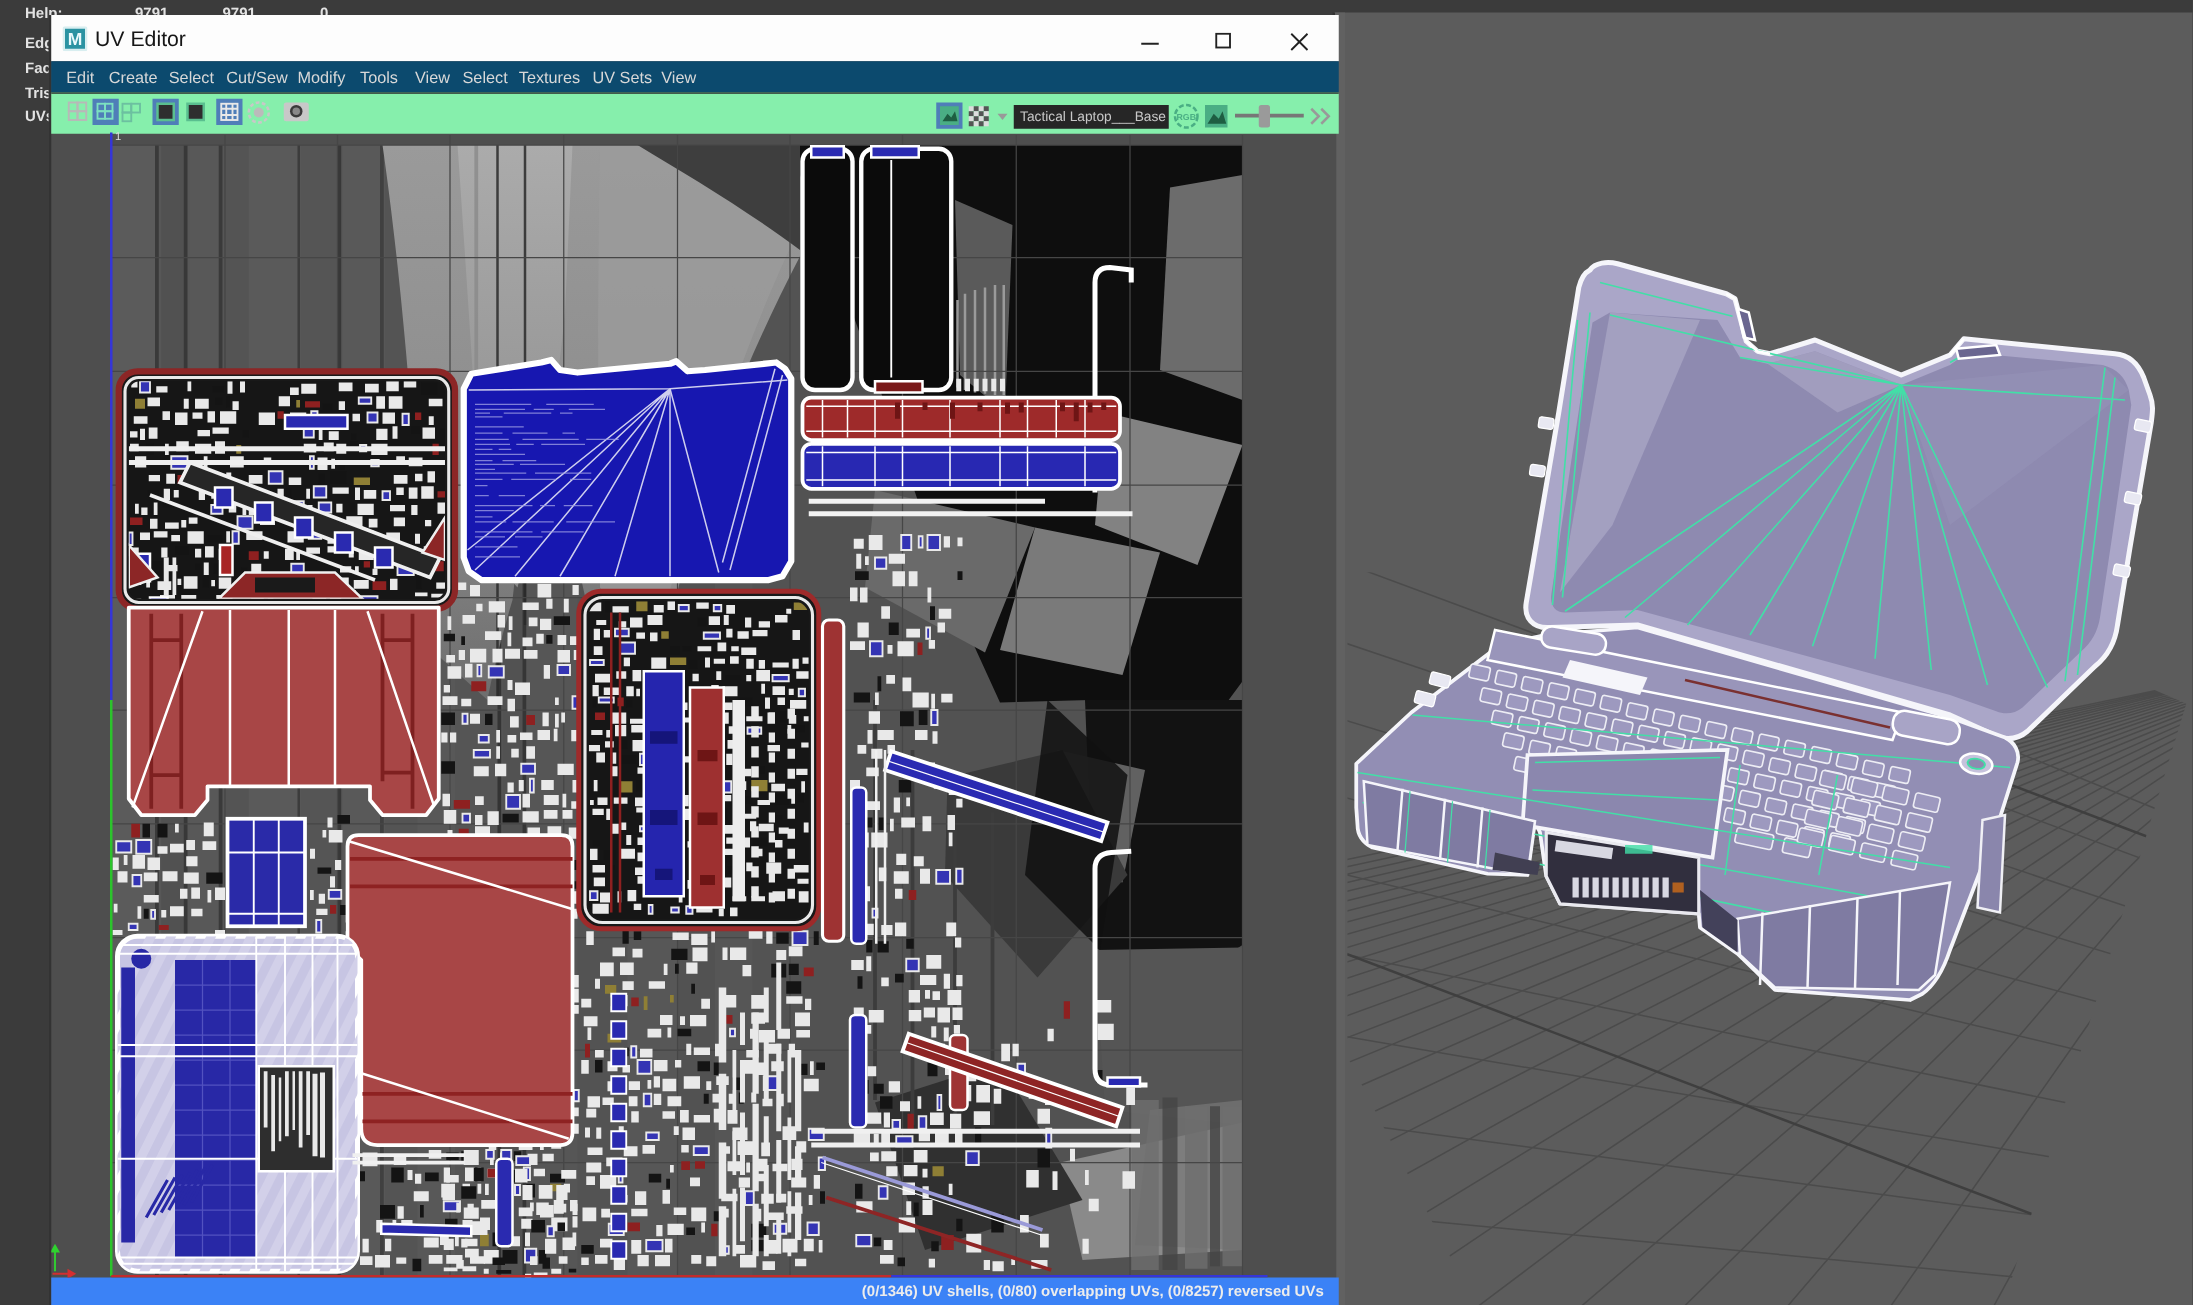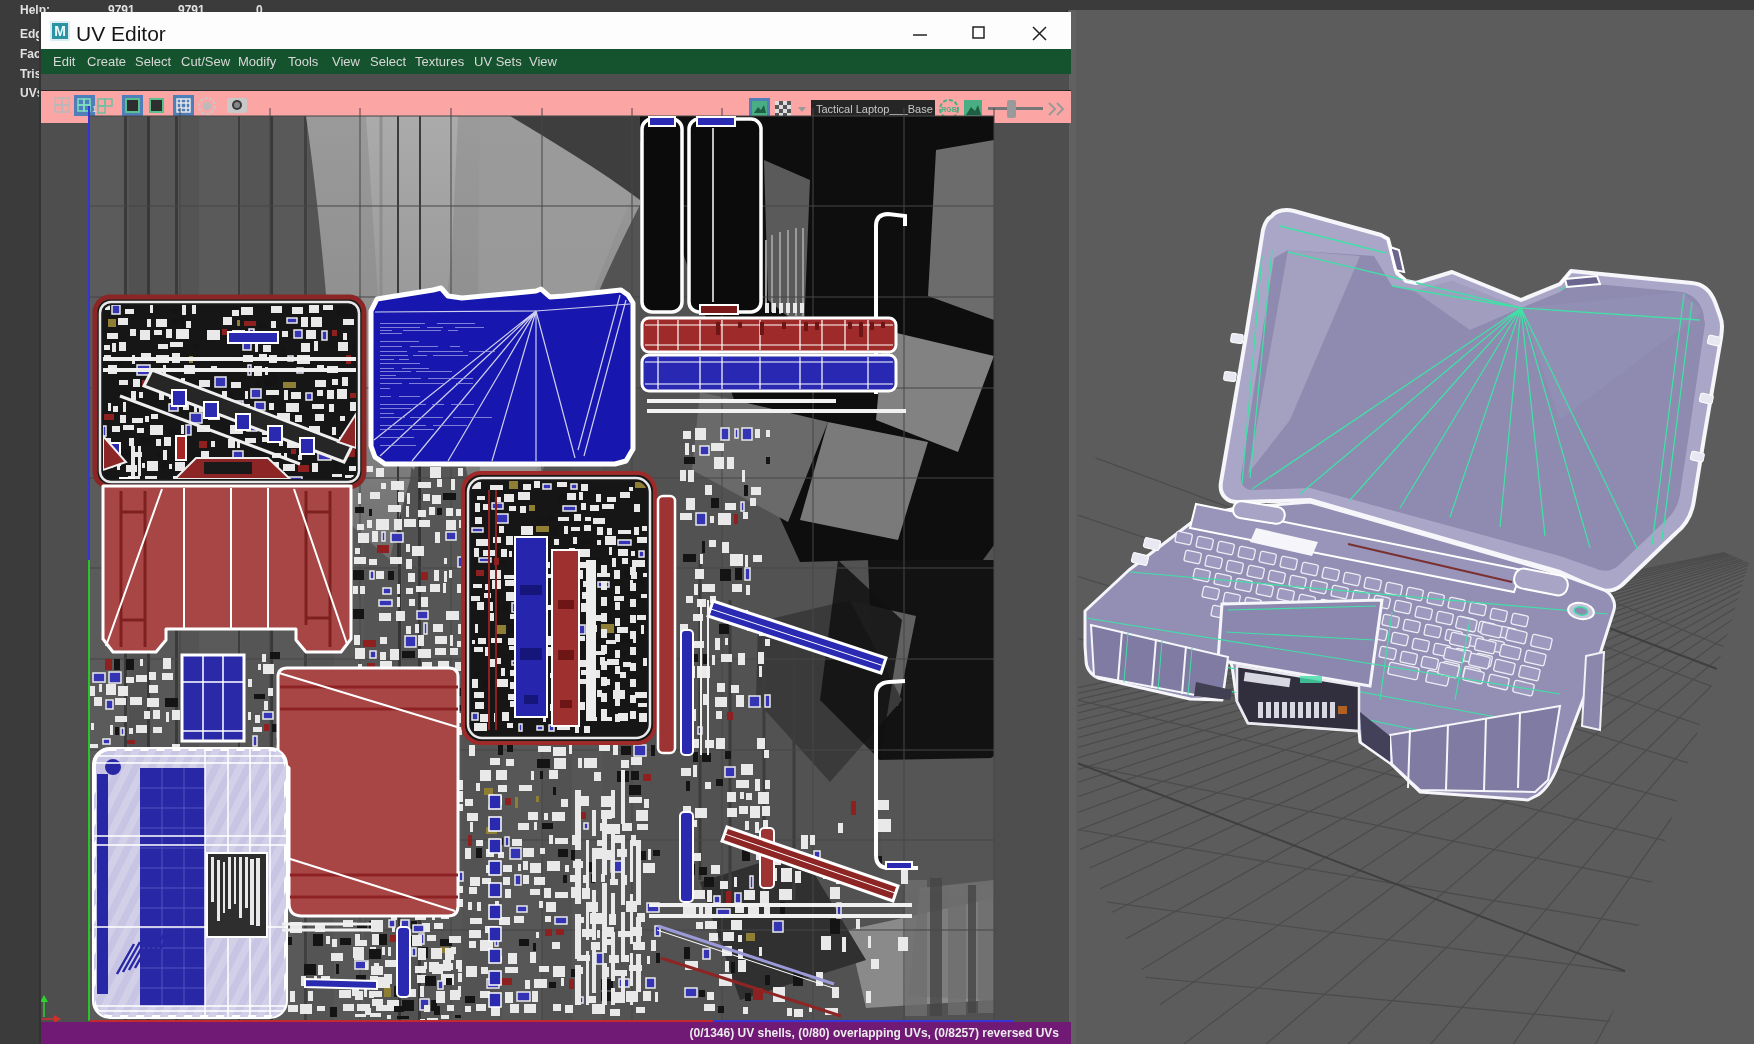--- a/index.html
+++ b/index.html
@@ -201,41 +201,41 @@
       <path fill="#8a86ac" stroke="#f0f0f5" stroke-width="2" d="M1586,656 L1604,652 L1600,730 L1582,726 Z"></path>
     </g>
   </svg>
 <div class="abs" style="left:39px;top:12px;width:1030px;height:1032px;background:#4e4e4e;border-left:2px solid #333">
  <div class="abs" style="left:0;top:0;width:1030px;height:37px;background:#fdfdfd">
   <svg class="abs" style="left:9px;top:9px" width="20" height="20">
         <rect width="20" height="20" rx="2" fill="#d8eef0"></rect>
   <rect x="2" y="2" width="16" height="16" fill="#2b93a2"></rect>
   <text x="10" y="15" text-anchor="middle" font-size="14" font-weight="bold" fill="#eafafc" font-family="Liberation Sans">M</text>
       </svg>
-  <span class="abs" style="left:35px;top:10px;color:#161616;font-size:21px">UV Editor</span>
+  <span class="abs" style="left:35px;top:10px;color:#161616;font-size:17px">UV Editor</span>
   <svg class="abs" style="left:866px;top:14px" width="180" height="18">
    <path stroke="#222" stroke-width="1.5" d="M6 9H20"></path>
    <rect x="66" y="1" width="11" height="11" fill="none" stroke="#222" stroke-width="1.5"></rect>
    <path stroke="#222" stroke-width="1.5" d="M126 1 L139 14 M139 1 L126 14"></path>
       </svg>
  </div>
- <div class="abs" style="left:0;top:37px;width:1030px;height:25px;background:#14532d;color:#d8d8d8;font-size:13px">
+ <div class="abs" style="left:0;top:37px;width:1030px;height:25px;background:#0c4a6e;color:#d8d8d8;font-size:13px">
       <span class="abs" style="left:12px;top:5px">Edit</span>
       <span class="abs" style="left:46px;top:5px">Create</span>
       <span class="abs" style="left:94px;top:5px">Select</span>
       <span class="abs" style="left:140px;top:5px">Cut/Sew</span>
       <span class="abs" style="left:197px;top:5px">Modify</span>
       <span class="abs" style="left:247px;top:5px">Tools</span>
       <span class="abs" style="left:291px;top:5px">View</span>
       <span class="abs" style="left:329px;top:5px">Select</span>
       <span class="abs" style="left:374px;top:5px">Textures</span>
       <span class="abs" style="left:433px;top:5px">UV Sets</span>
       <span class="abs" style="left:488px;top:5px">View</span>
     </div>
- <div class="abs" style="left:0;top:78px;width:1030px;height:33px;background:#fca5a5;border-top:1px solid #2b2b2b">
+ <div class="abs" style="left:0;top:62px;width:1030px;height:33px;background:#86efac;border-top:1px solid #2b2b2b">
   <svg class="abs" style="left:0;top:0" width="1030" height="31">
    <g fill="none" stroke="#b8b8b8" stroke-width="1.5">
     <rect x="14" y="7" width="7" height="7"></rect>
           <rect x="21" y="7" width="7" height="7"></rect>
           <rect x="14" y="14" width="7" height="7"></rect>
           <rect x="21" y="14" width="7" height="7"></rect>
    </g>
    <rect x="33" y="4" width="21" height="21" fill="#4f7eb8"></rect>
    <g fill="none" stroke="#7ce0c0" stroke-width="1.5">
           <rect x="37" y="8" width="6" height="6"></rect>
@@ -287,21 +287,21 @@
    <text x="775" y="22" font-size="11" fill="#c8c8c8" font-family="Liberation Sans">Tactical Laptop___Base</text>
    <circle cx="908" cy="18" r="9" fill="none" stroke="#4aae84" stroke-width="2" stroke-dasharray="4 2"></circle>
    <text x="908" y="21" text-anchor="middle" font-size="7" fill="#4aae84" font-weight="bold" font-family="Liberation Sans">RGB</text>
    <rect x="923" y="9" width="18" height="18" fill="#4aae84"></rect>
         <path d="M925 24 l5 -8 l4 4 l3 -6 l3 10 z" fill="#1e5e42"></path>
    <rect x="947" y="16" width="55" height="3" fill="#777"></rect>
    <rect x="966" y="9" width="9" height="18" rx="2" fill="#9a9a9a"></rect>
    <path d="M1008 12 l6 6 l-6 6 M1016 12 l6 6 l-6 6" stroke="#999" stroke-width="2" fill="none"></path>
   </svg>
  </div>
- <div class="abs" style="left:0;top:1010px;width:1030px;height:22px;background:#701a75;color:#ececec;font-weight:bold;font-size:12px">
+ <div class="abs" style="left:0;top:1010px;width:1030px;height:22px;background:#3b82f6;color:#ececec;font-weight:bold;font-size:12px">
   <span class="abs" style="right:12px;top:4px">(0/1346) UV shells, (0/80) overlapping UVs, (0/8257) reversed UVs</span>
     </div>
 </div>
 <svg class="abs" style="left:0;top:0" width="1754" height="1044">
 <g clip-path="url(#cnvc)">
       <defs>
         <clipPath id="cnvc">
           <rect x="41" y="105" width="1025" height="917"></rect>
         </clipPath>
       </defs>

